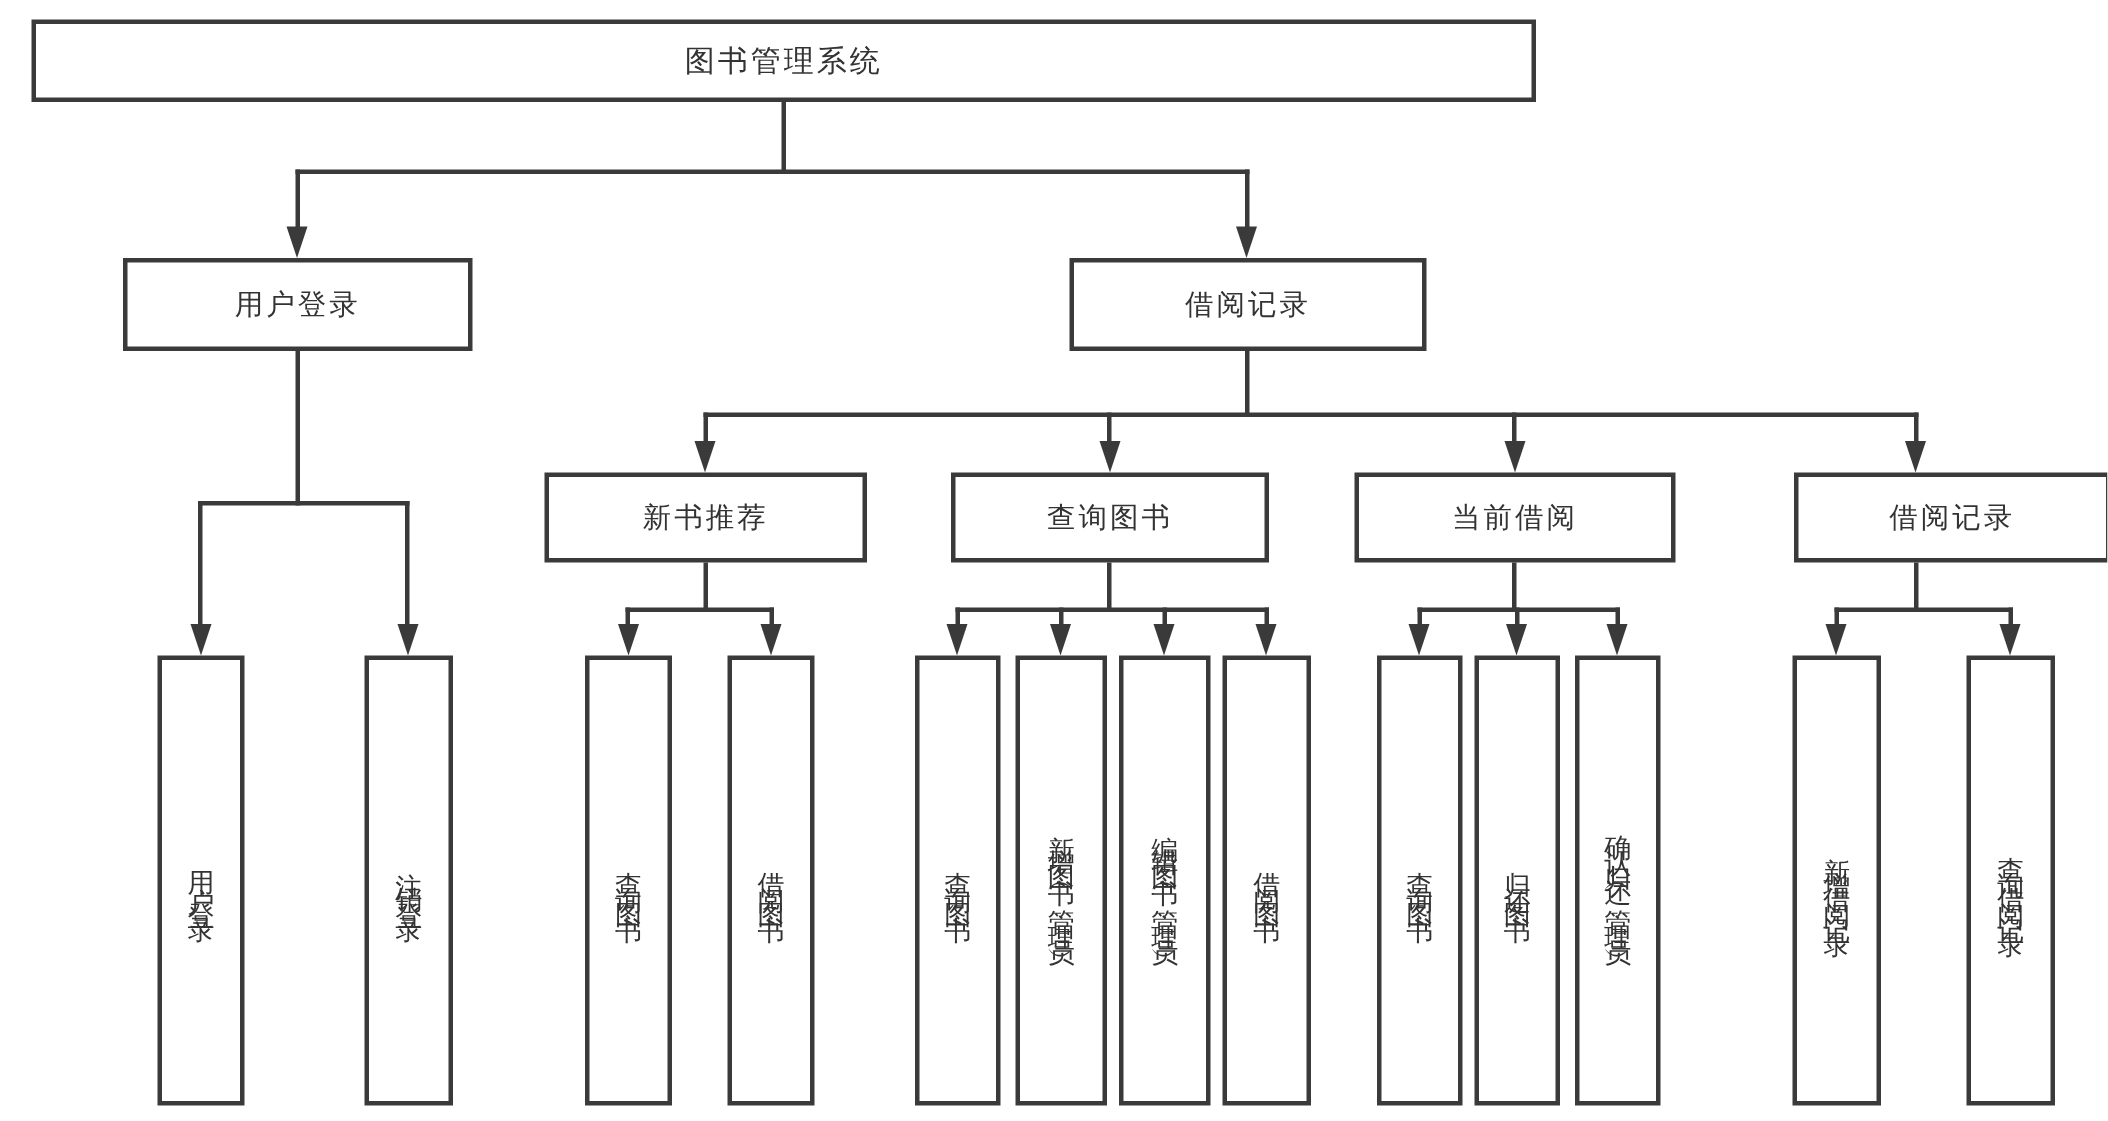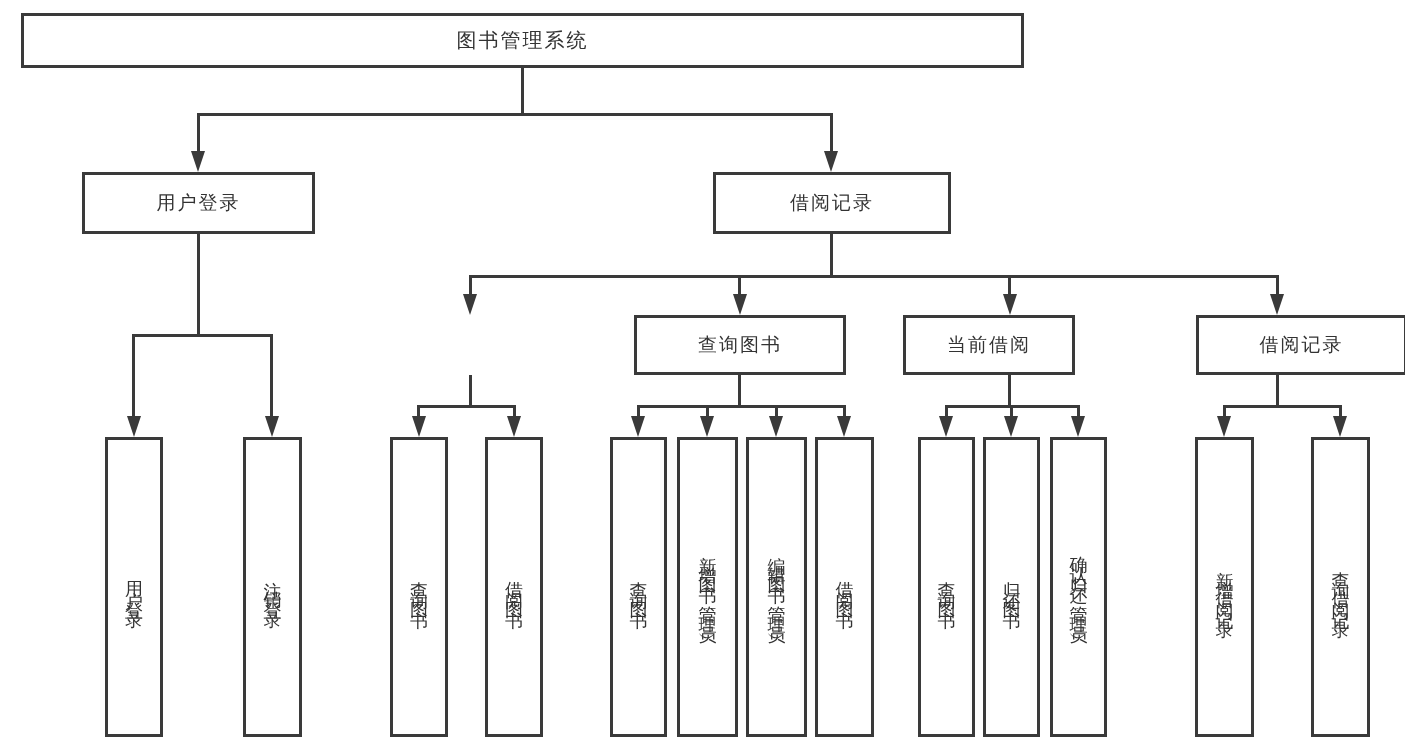--- a/index.html
+++ b/index.html
@@ -64,24 +64,27 @@
   <div class="hline" style="left:469px;top:275px;width:810px"></div>
   <div class="vline" style="left:469px;top:275px;height:22px"></div>
   <div class="arrow" style="left:463px;top:294px"></div>
   <div class="vline" style="left:738px;top:275px;height:22px"></div>
   <div class="arrow" style="left:733px;top:294px"></div>
   <div class="vline" style="left:1008px;top:275px;height:22px"></div>
   <div class="arrow" style="left:1003px;top:294px"></div>
   <div class="vline" style="left:1276px;top:275px;height:22px"></div>
   <div class="arrow" style="left:1270px;top:294px"></div>
 
+  <div class="node" style="left:363px;top:315px;width:215px;height:60px">
+    <span>新书推荐</span>
+  </div>
   <div class="node" style="left:634px;top:315px;width:212px;height:60px">
     <span>查询图书</span>
   </div>
-  <div class="node" style="left:903px;top:315px;width:172px;height:60px">
+  <div class="node" style="left:903px;top:315px;width:214px;height:60px">
     <span>当前借阅</span>
   </div>
   <div class="node" style="left:1196px;top:315px;width:211px;height:60px">
     <span>借阅记录</span>
   </div>
 
   <div class="vline" style="left:469px;top:375px;height:33px"></div>
   <div class="hline" style="left:417px;top:405px;width:99px"></div>
   <div class="vline" style="left:417px;top:405px;height:14px"></div>
   <div class="arrow" style="left:412px;top:416px"></div>

